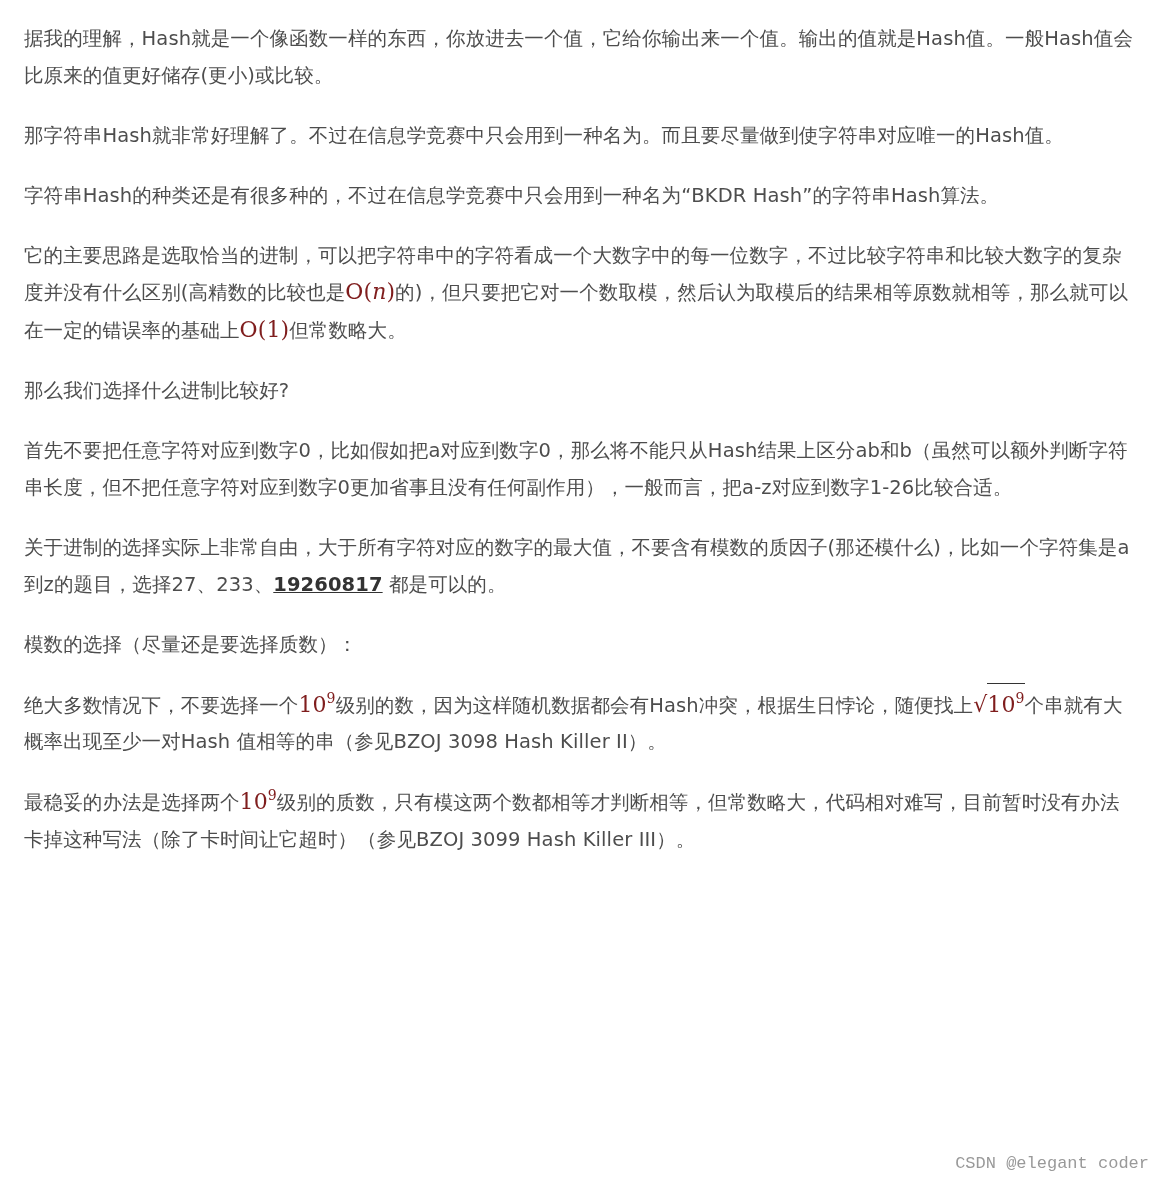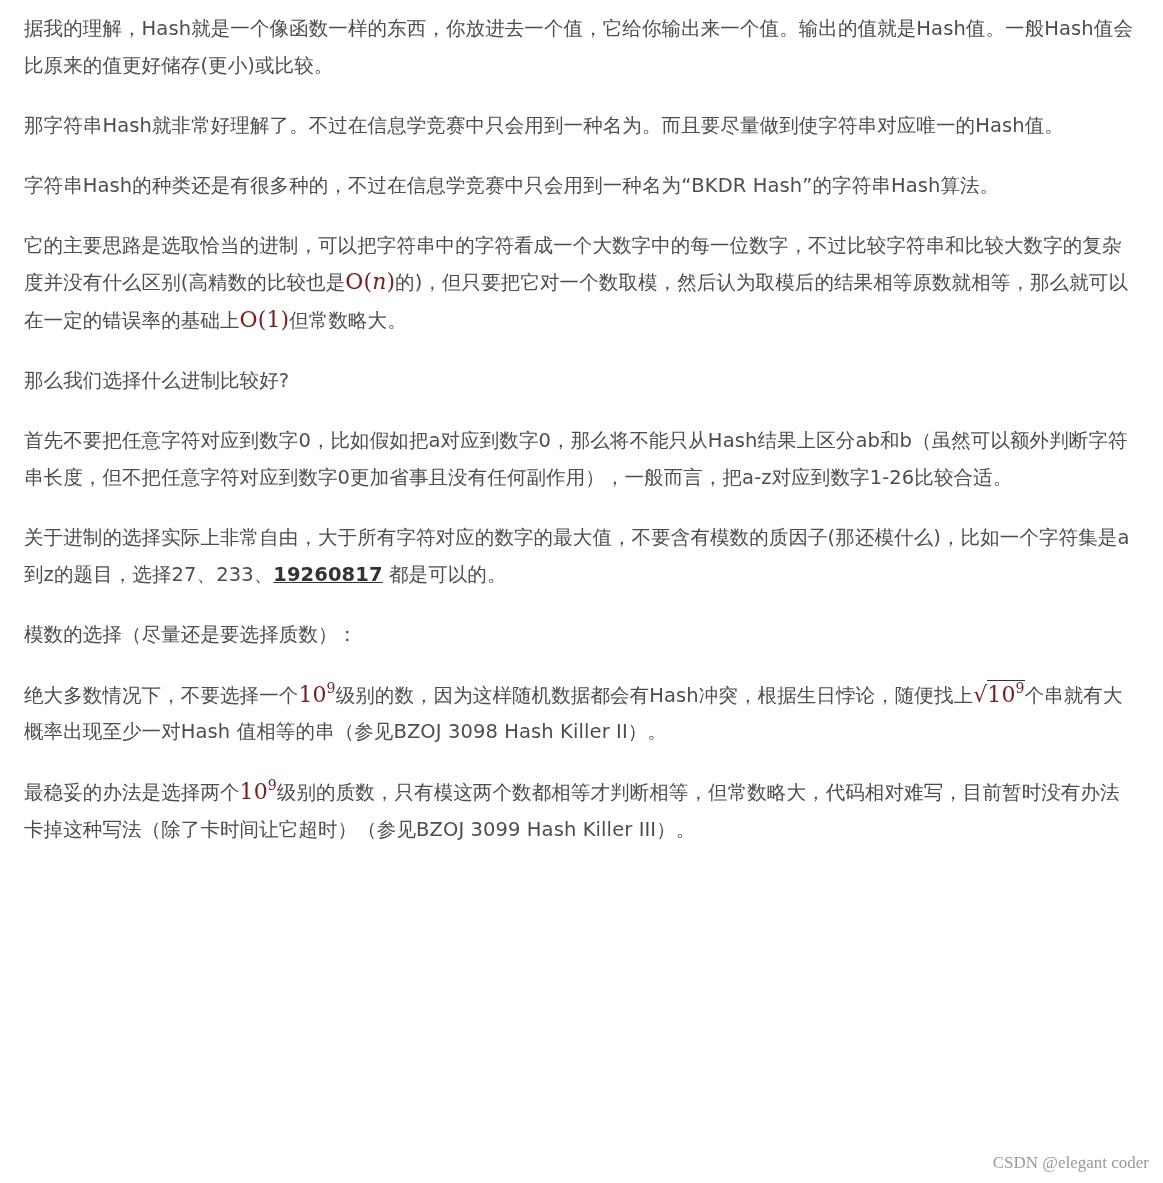--- a/index.html
+++ b/index.html
@@ -2,34 +2,34 @@
 <html><head>
 <meta charset="utf-8">
 <style>
   html, body { margin: 0; padding: 0; background: #ffffff; }
   body {
     width: 1163px; height: 1183px; overflow: hidden; position: relative;
     font-family: "DejaVu Sans", "Liberation Sans", sans-serif;
     color: #4d4d4d;
   }
   .article {
-    position: absolute; left: 24px; top: 11px; width: 1112px;
+    position: absolute; left: 24px; top: 21px; width: 1112px;
     font-size: 19.5px; line-height: 36.6px;
   }
   .article p { margin: 0 0 23.5px 0; word-break: break-all; letter-spacing: 0.1px; }
   .math { font-family: "DejaVu Serif", "Liberation Serif", serif; font-size: 22px; color: #7f1d1d; }
   .math i { font-style: italic; }
   .math sup { font-size: 14px; vertical-align: 9px; line-height: 0; }
   .sqrt { display: inline-block; position: relative; }
   .sqrt .rad { font-family: "DejaVu Serif", serif; font-size: 22px; }
-  .sqrt .under { border-top: 1.5px solid #333; padding-top: 1px; }
+  .sqrt .under { border-top: 1.5px solid #333; padding-top: 8px; }
   b.strong { font-weight: bold; color: #333; text-decoration: underline; }
   .watermark {
     position: absolute; right: 14px; bottom: 10px;
-    font-family: Liberation Serif, serif; font-size: 17px; color: #999999;
+    font-family: Liberation Mono, monospace; font-size: 17px; color: #999999;
   }
 </style>
 </head>
 <body>
 
 <div class="article">
   <p>据我的理解，Hash就是一个像函数一样的东西，你放进去一个值，它给你输出来一个值。输出的值就是Hash值。一般Hash值会比原来的值更好储存(更小)或比较。</p>
   <p>那字符串Hash就非常好理解了。不过在信息学竞赛中只会用到一种名为。而且要尽量做到使字符串对应唯一的Hash值。</p>
   <p>字符串Hash的种类还是有很多种的，不过在信息学竞赛中只会用到一种名为“BKDR Hash”的字符串Hash算法。</p>
   <p>

